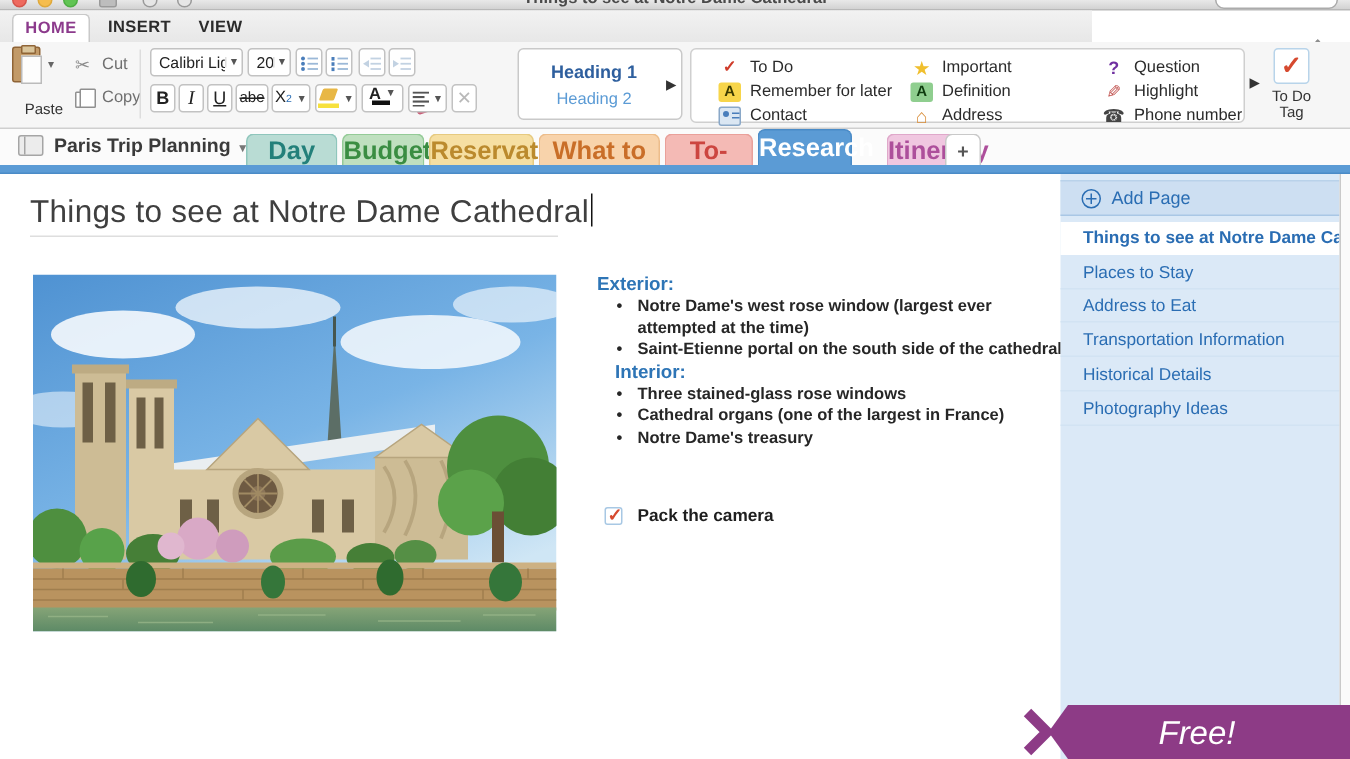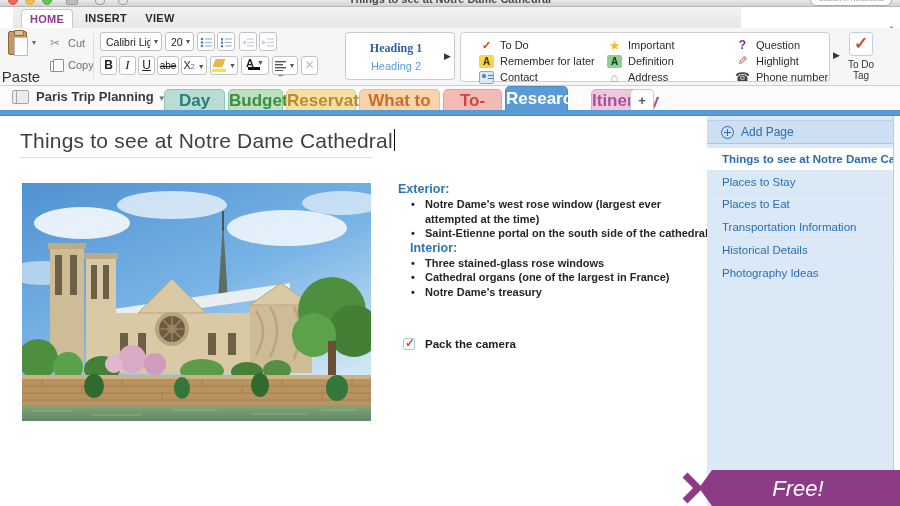--- a/index.html
+++ b/index.html
@@ -12,35 +12,35 @@
     background:linear-gradient(#e9e9e9,#d2d2d2); border-bottom:1px solid #b8b8b8; overflow:hidden; }
   .traffic { position:absolute; top:-5px; width:10px; height:10px; border-radius:50%; }
   .t-red { left:8px; background:#ee6a5f; border:1px solid #d5554b; }
   .t-yel { left:25px; background:#f5bd4f; border:1px solid #dfa93c; }
   .t-grn { left:42px; background:#61c454; border:1px solid #4eae43; }
   .tb-icon { position:absolute; top:-4px; width:12px; height:9px; border:1px solid #9a9a9a; border-radius:2px; background:#bdbdbd; }
   .tb-title { position:absolute; left:300px; top:-7px; width:300px; text-align:center; font-size:11px; color:#4a4a4a; font-weight:bold; }
   .tb-search { position:absolute; left:810px; top:-6px; width:82px; height:12px; background:#fff; border:1px solid #ababab; border-radius:6px; font-size:7px; color:#999; padding-left:8px; overflow:hidden; }
 
   
-  .tabbar { position:absolute; left:0; top:7px; width:728px; height:21px; background:linear-gradient(#f2f2f2,#e7e7e7);margin-left:13px; }
+  .tabbar { position:absolute; left:0; top:7px; width:728px; height:21px; background:linear-gradient(#f2f2f2,#e7e7e7); }
   .rtab { position:absolute; top:2px; height:19px; line-height:19px; text-align:center; font-size:11px; font-weight:bold; color:#2b2b2b; letter-spacing:.3px; cursor:default; }
   .rtab.active { background:#fff; border:1px solid #c9c9c9; border-bottom:none; border-radius:4px 4px 0 0; }
   .chev-up { position:absolute; left:874px; top:18px; width:9px; height:9px; }
   .chev-up::before { content:""; position:absolute; left:0; top:3px; width:7px; height:7px;
     border-left:2px solid #8f8f8f; border-top:2px solid #8f8f8f; transform:rotate(45deg); }
 
   
   .ribbon { position:absolute; left:0; top:28px; width:900px; height:58px; background:#f6f6f6; border-bottom:1px solid #cfcfcf; }
   .vsep { position:absolute; top:5px; width:1px; height:46px; background:#ddd; }
   .paste-icon { position:absolute; left:8px; top:3px; width:19px; height:24px; background:#c29a68; border:1px solid #8f6436; border-radius:2px; }
   .paste-icon::before { content:""; position:absolute; left:5px; top:5px; width:12px; height:17px; background:#fdfdfd; border:1px solid #bbb; }
   .paste-icon::after { content:""; position:absolute; left:5px; top:-2px; width:8px; height:4px; background:#d9c49a; border:1px solid #8f6436; border-radius:1px; }
   .paste-arrow { position:absolute; left:32px; top:10px; font-size:8px; color:#666; }
-  .paste-label { position:absolute; left:0; top:40px; width:42px; text-align:center; font-size:15px; color:#333; }
+  .paste-label { position:absolute; left:0; top:40px; width:42px; text-align:right; font-size:10px; color:#333; }
   .cutcopy { position:absolute; font-size:11px; color:#6f6f6f; }
   .cc-icon { position:absolute; font-size:12px; color:#8a8a8a; }
   .copy-glyph { position:absolute; width:9px; height:11px; border:1px solid #909090; background:#fff; border-radius:1px; }
   .copy-glyph::before { content:""; position:absolute; left:2px; top:-3px; width:9px; height:11px; border:1px solid #909090; background:#fff; border-radius:1px; }
 
   .combo, .rbtn { position:absolute; background:#fff; border:1px solid #c2c2c2; border-radius:3px; font-size:11px; color:#222; }
   .combo { display:flex; align-items:center; }
   .combo .val { flex:1; padding-left:5px; white-space:nowrap; overflow:hidden; font-size:10.5px; }
   .combo .dd { width:11px; text-align:center; font-size:7px; color:#555; border-left:1px solid #ddd; }
   .rbtn { text-align:center; }
@@ -52,21 +52,21 @@
   .sub2 { font-size:7px; color:#2a6db3; }
   .hl-icon { position:relative; width:14px; height:13px; margin:2px auto 0; }
   .hl-icon::before { content:""; position:absolute; left:2px; top:0; width:10px; height:8px; background:#e8b745; transform:skewX(-20deg); border-radius:1px; }
   .hl-icon::after { content:""; position:absolute; left:0; bottom:0; width:14px; height:3px; background:#f7e13d; }
   .fc-icon { position:relative; font-weight:bold; font-size:11px; line-height:13px; }
   .fc-icon::after { content:""; position:absolute; left:2px; bottom:-1px; width:12px; height:3px; background:#111; }
   .eraser { position:absolute; left:276px; top:35px; width:16px; height:15px; }
   .eraser::before { content:""; position:absolute; left:1px; top:3px; width:13px; height:9px; background:#c95f78; border-radius:2px; transform:rotate(-18deg); box-shadow:inset -4px 0 0 #a94b62; }
 
   .styles-box { position:absolute; left:345px; top:4px; width:110px; height:48px; background:#fff; border:1px solid #c9c9c9; border-radius:4px; }
-  .style-h1 { position:absolute; left:0; top:8px; width:100px; text-align:center; font-size:12px; font-weight:bold; color:#2e5f9e;font-family:Liberation Serif, serif; }
+  .style-h1 { position:absolute; left:0; top:8px; width:100px; text-align:center; font-size:12px; font-weight:bold; color:#2e5f9e; }
   .style-h2 { position:absolute; left:0; top:27px; width:100px; text-align:center; font-size:11px; color:#5b9bd5; }
   .gal-arrow { position:absolute; font-size:9px; color:#333; }
 
   .tags-box { position:absolute; left:460px; top:4px; width:370px; height:50px; background:#fff; border:1px solid #cfcfcf; border-radius:4px; }
   .tag-item { position:absolute; height:16px; display:flex; align-items:center; cursor:default; }
   .tag-ic { width:15px; height:13px; margin-right:6px; text-align:center; font-size:11px; line-height:13px; flex:none; }
   .tag-lbl { font-size:11px; color:#2b2b2b; white-space:nowrap; }
   .ic-check { color:#cf3b2a; font-weight:bold; }
   .ic-ya { background:#f7d54a; color:#3a3a00; font-weight:bold; font-size:10px; border-radius:2px; }
   .ic-ga { background:#8fce8f; color:#0f3c0f; font-weight:bold; font-size:10px; border-radius:2px; }
@@ -409,21 +409,21 @@
     </div>
   </div>
 
   <div class="sidebar">
     <div class="addpage">
       <span class="plus-circ"></span>
       <span class="addpage-lbl">Add Page</span>
     </div>
     <div class="pgitem selected" style="top:32px;">Things to see at Notre Dame Cath…</div>
     <div class="pgitem" style="top:55px;">Places to Stay</div>
-    <div class="pgitem" style="top:77px;">Places to Eat</div>
+    <div class="pgitem" style="top:77px;">Address to Eat</div>
     <div class="pgitem" style="top:100px;">Transportation Information</div>
     <div class="pgitem" style="top:123px;">Historical Details</div>
     <div class="pgitem" style="top:146px;">Photography Ideas</div>
   </div>
   <div class="edge-strip"></div>
 
   <svg class="banner" viewBox="0 0 220 38">
     <polygon points="32,2 220,2 220,38 32,38 19,20" style="fill: rgb(141, 59, 134);"></polygon>
     <path d="M5,7 L18,20 L5,33" fill="none" stroke-width="7" style="stroke: rgb(141, 59, 134);"></path>
     <text x="118" y="28" text-anchor="middle">Free!</text>

